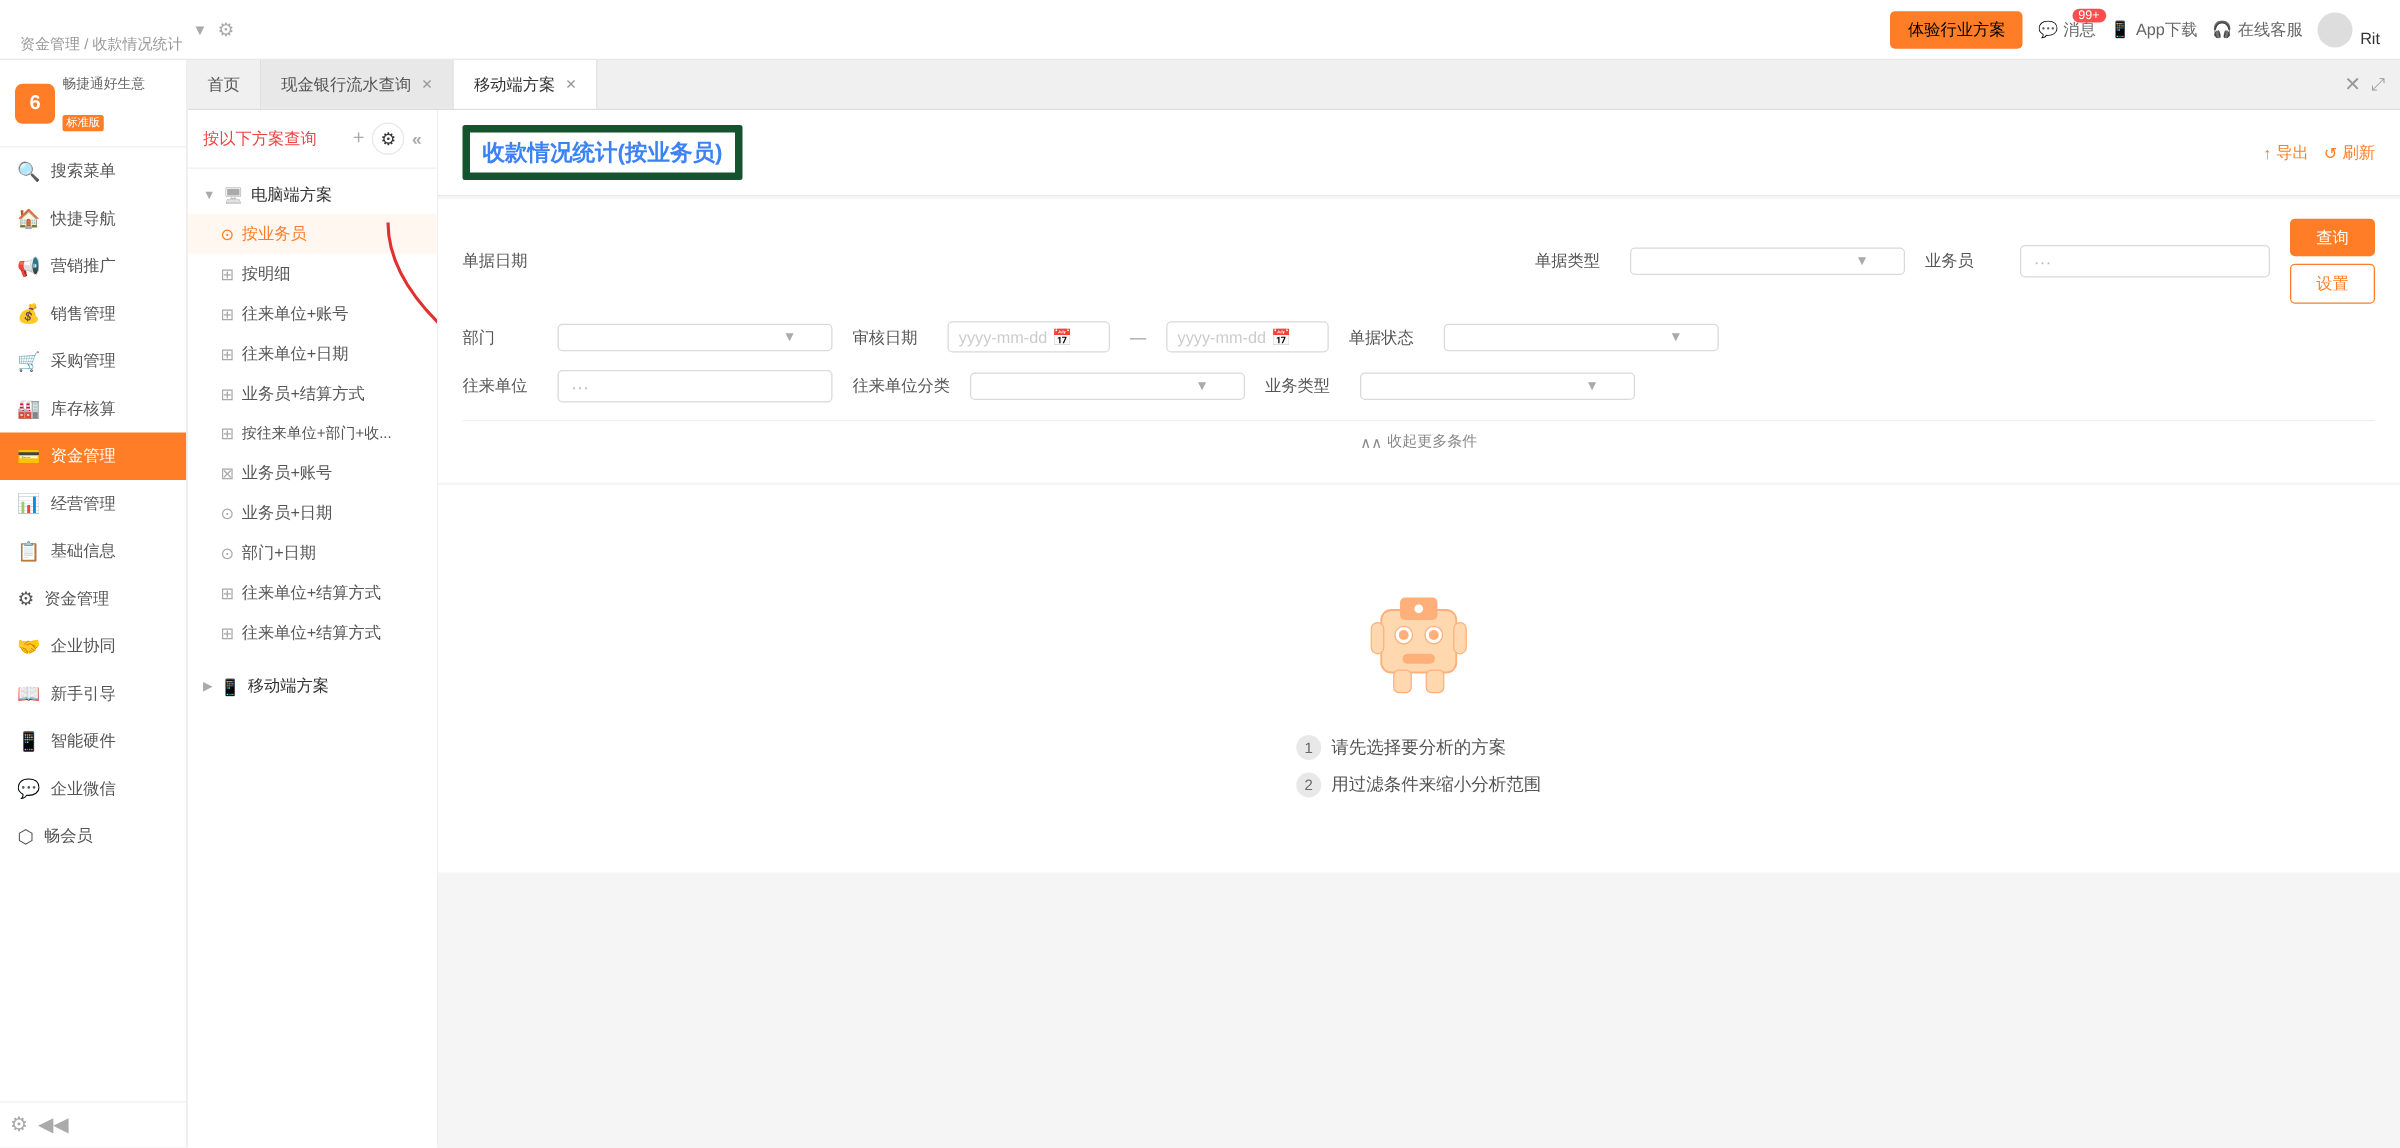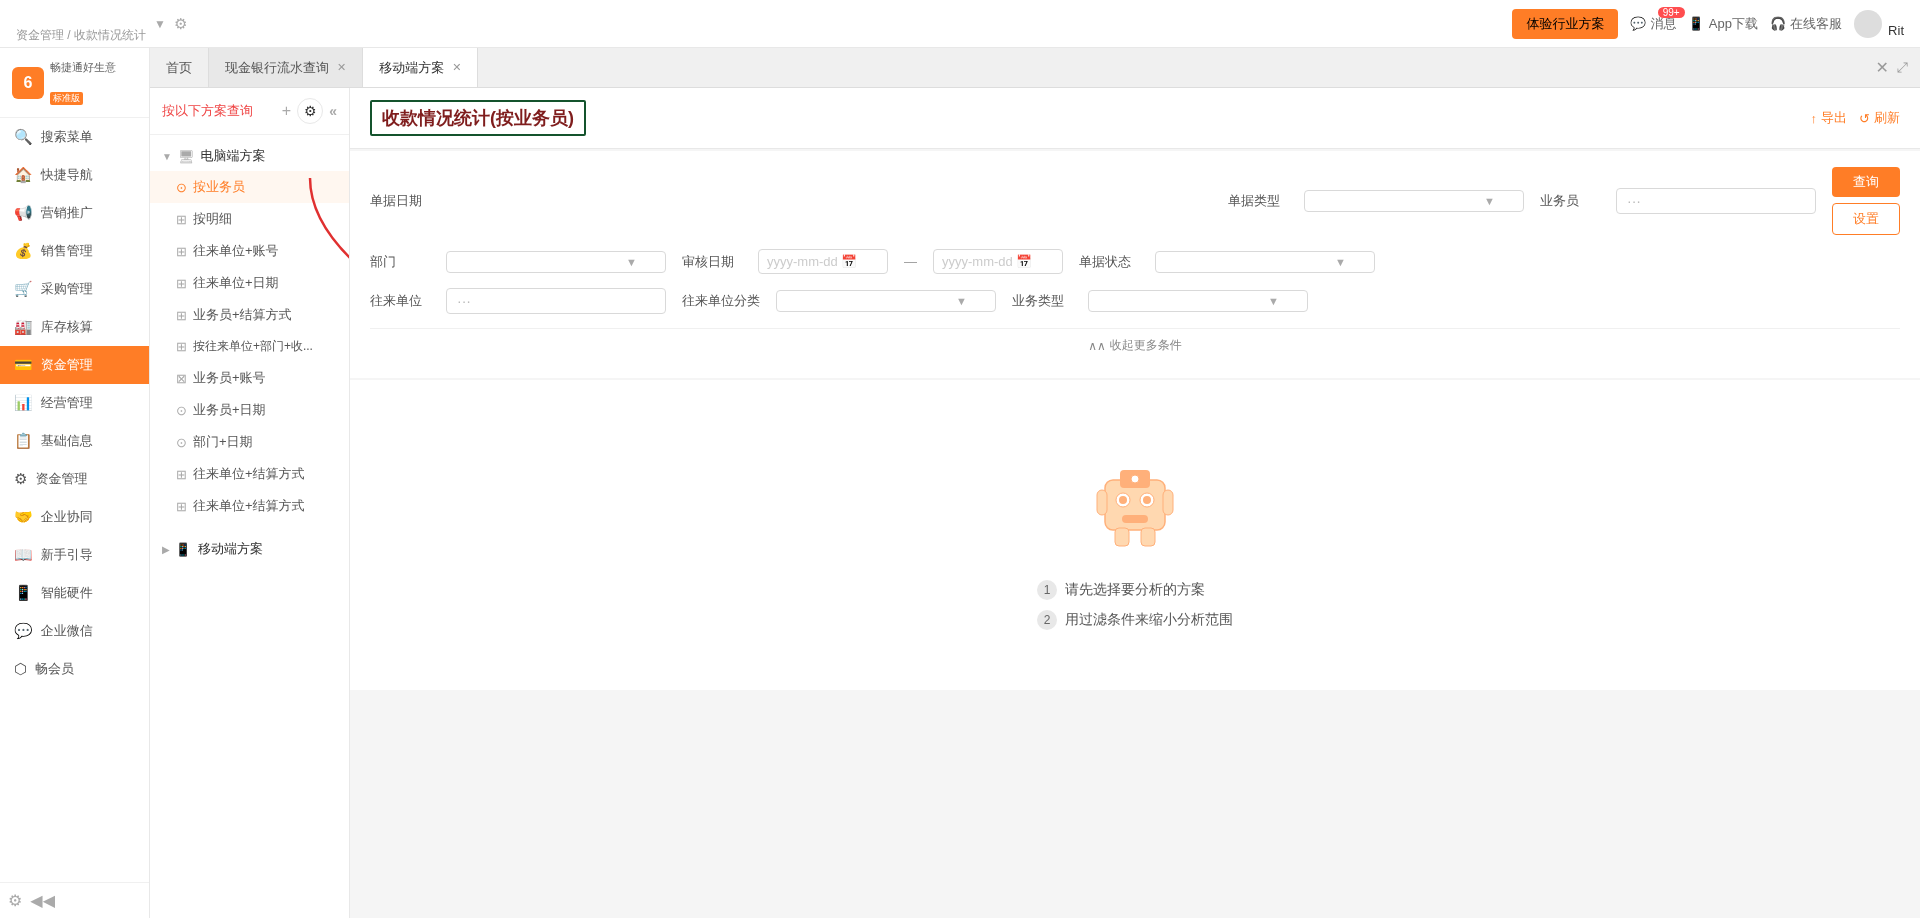--- a/index.html
+++ b/index.html
@@ -184,22 +184,22 @@
       background: #fff;
       padding: 12px 20px;
       display: flex;
       align-items: center;
       justify-content: space-between;
       border-bottom: 1px solid #e8e8e8;
     }
     .page-title {
       font-size: 18px;
       font-weight: 600;
-      color: #7f1d1d;
-      border: 2px solid #14532d;
+      color: #3b82f6;
+      border: 6px solid #14532d;
       padding: 4px 10px;
       border-radius: 2px;
     }
     .header-actions {
       display: flex;
       align-items: center;
       gap: 12px;
     }
     .export-btn, .refresh-btn {
       display: flex;

